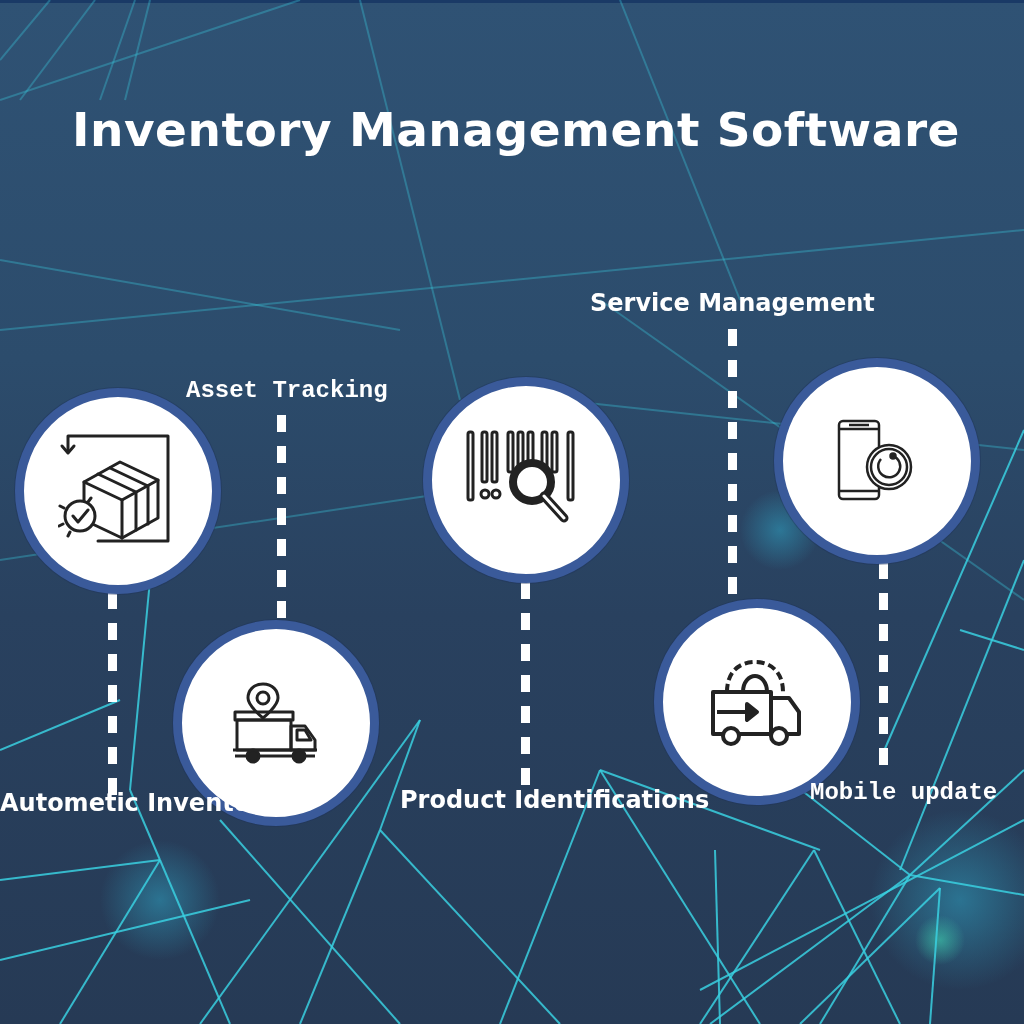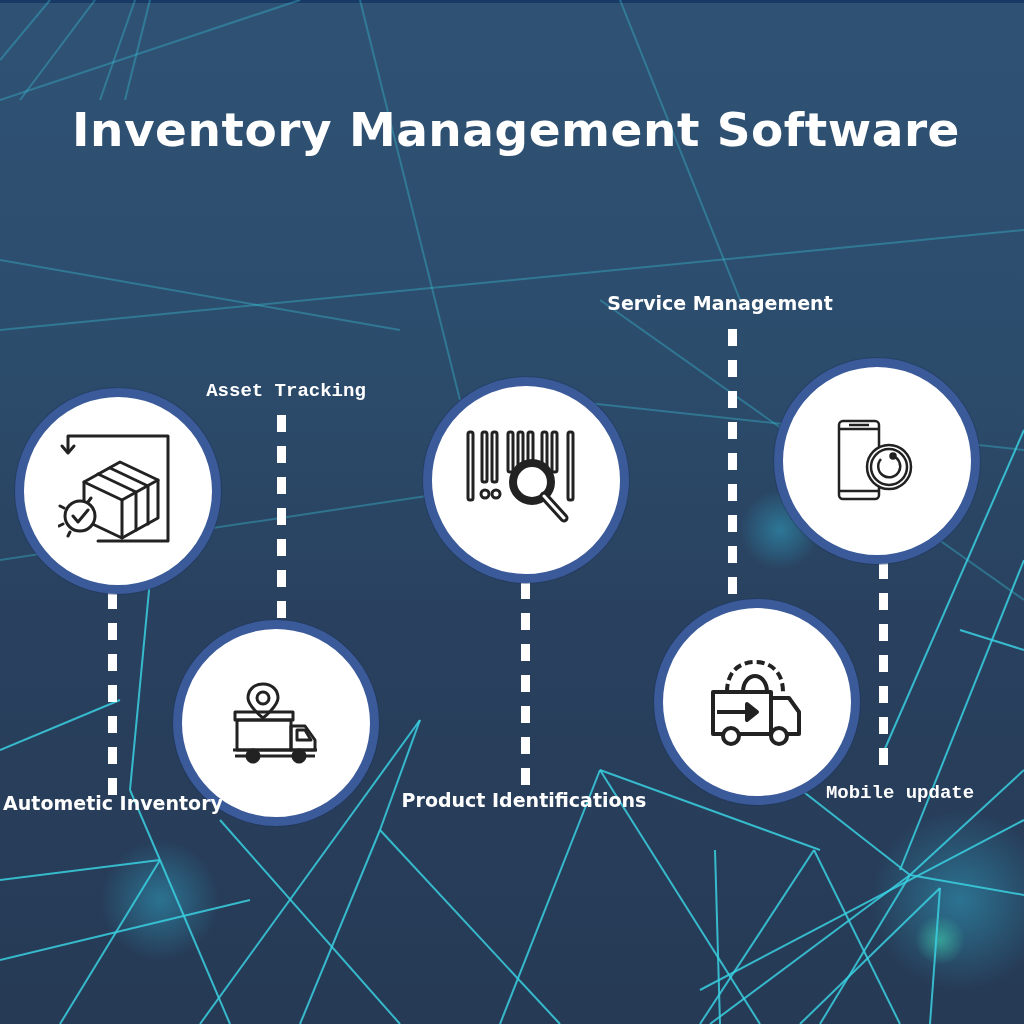--- a/index.html
+++ b/index.html
@@ -8,21 +8,21 @@
       font-family: "DejaVu Sans", "Liberation Sans", sans-serif;
       background: linear-gradient(180deg, #2f5274 0%, #2c4c6c 35%, #29415f 60%, #263a55 100%);
     }
     .topbar { position: absolute; left: 0; top: 0; width: 1024px; height: 3px; background: #1a3a66; }
     .bg-svg { position: absolute; left: 0; top: 0; width: 1024px; height: 1024px; }
     .title {
       position: absolute; left: 4px; top: 102px; width: 1024px; text-align: center;
       color: #ffffff; font-weight: bold; font-size: 47px; letter-spacing: 0.5px;
     }
     .label {
-      position: absolute; color: #ffffff; font-weight: bold; font-size: 19px;
+      position: absolute; color: #ffffff; font-weight: bold; font-size: 24px;
       text-align: center; white-space: nowrap; line-height: 22px;
     }
     .dash {
       position: absolute; width: 9px;
       background: repeating-linear-gradient(180deg, #ffffff 0px, #ffffff 17px, transparent 17px, transparent 31px);
     }
     .node {
       position: absolute; border-radius: 50%; background: #ffffff;
       border: 9px solid #3a5a9a; box-sizing: border-box;
       display: flex; align-items: center; justify-content: center;
@@ -177,15 +177,15 @@
     <circle cx="52" cy="48" r="18"></circle>
     <path d="M44 40 A11 11 0 1 0 56 37"></path>
     <circle cx="56" cy="37" r="2.5" fill="#222"></circle>
   </svg>
 </div>
 
 <div class="label" style="left:0px; top:792px; width:226px;">
   <div>Autometic Inventory</div>
 </div>
 <div class="label" style="left:186px; top:380px; width:200px;font-family:Liberation Mono, monospace;">Asset Tracking</div>
-<div class="label" style="left:389px; top:789px; width:270px;">Product Identifications</div>
+<div class="label" style="left:400px; top:789px; width:270px;">Product Identifications</div>
 <div class="label" style="left:590px; top:292px; width:260px;">Service Management</div>
 <div class="label" style="left:810px; top:782px; width:180px;font-family:Liberation Mono, monospace;">Mobile update</div>
 
 </body></html>

